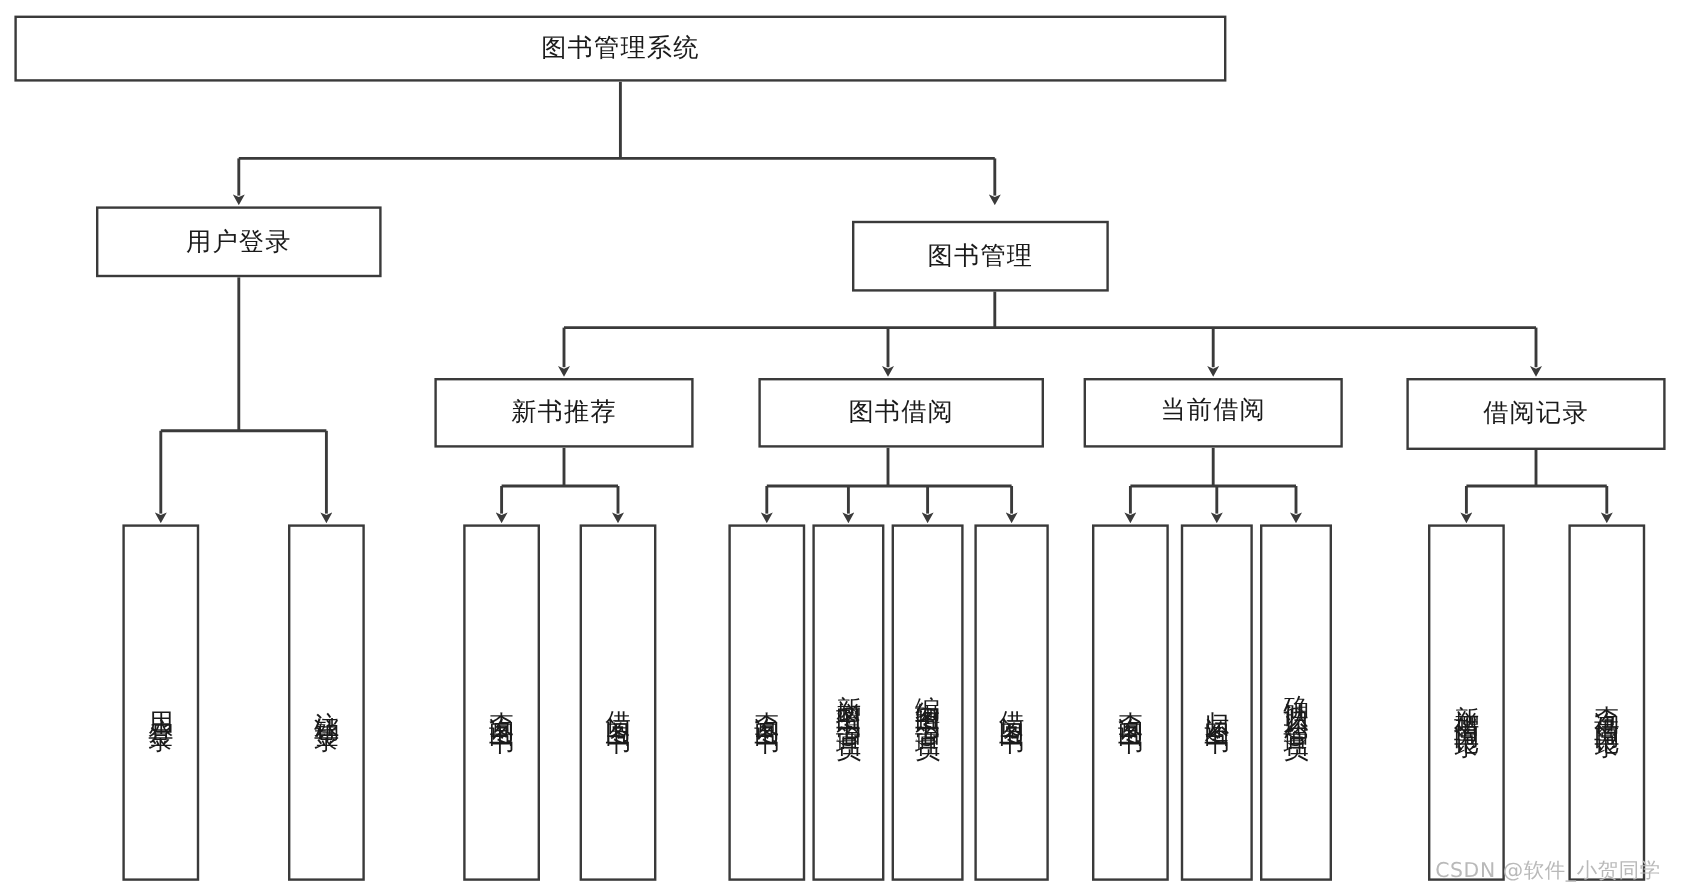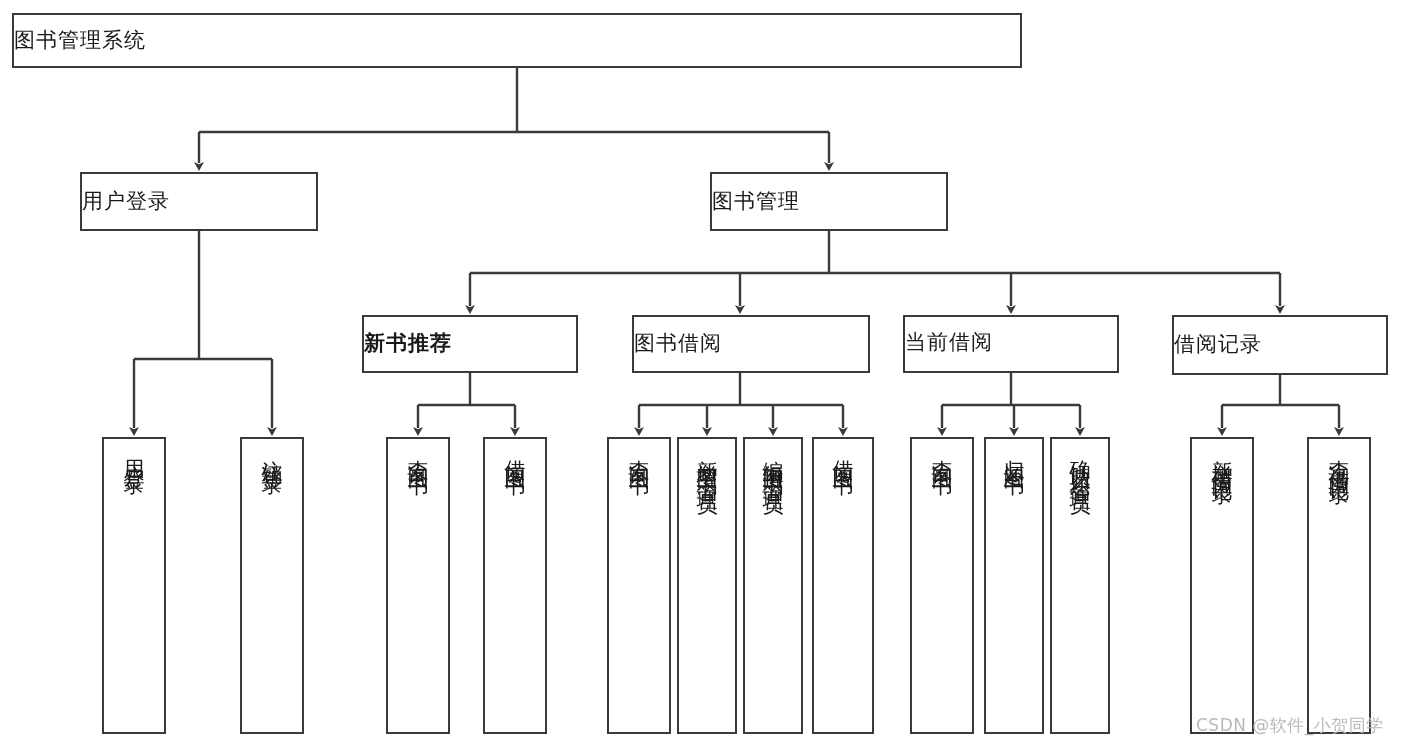--- a/index.html
+++ b/index.html
@@ -24,20 +24,21 @@
     width: 1405px;
     height: 747px;
   }
   .node {
     position: absolute;
     box-sizing: border-box;
     border: 2.5px solid #3a3a3a;
     background: #ffffff;
     display: flex;
     align-items: center;
+    justify-content: center;
     color: #1a1a1a;
   }
   .node.horiz {
     font-size: 21px;
     letter-spacing: 1px;
     line-height: 1.2;
   }
   .node.vert {
     writing-mode: vertical-rl;
     text-orientation: upright;
@@ -109,24 +110,24 @@
   </svg>
 
   <div class="node horiz" style="left: 12px; top: 13px; width: 1010px; height: 55px;">
     <span>图书管理系统</span>
   </div>
 
   <div id="node-host">
       <div class="node horiz" style="left: 80px; top: 172px; width: 238px; height: 59px;">
         <span>用户登录</span>
       </div>
-      <div class="node horiz" style="left: 710px; top: 172px; width: 238px; height: 59px;">
+      <div class="node horiz" style="left: 710px; top: 184px; width: 214px; height: 59px;">
         <span>图书管理</span>
       </div>
-      <div class="node horiz" style="left: 362px; top: 315px; width: 216px; height: 58px; font-weight: bold;">
+      <div class="node horiz" style="left: 362px; top: 315px; width: 216px; height: 58px;">
         <span>新书推荐</span>
       </div>
       <div class="node horiz" style="left: 632px; top: 315px; width: 238px; height: 58px;">
         <span>图书借阅</span>
       </div>
       <div class="node horiz" style="left: 903px; top: 315px; width: 216px; height: 58px; font-family: Liberation Mono, monospace;">
         <span>当前借阅</span>
       </div>
       <div class="node horiz" style="left: 1172px; top: 315px; width: 216px; height: 60px;">
         <span>借阅记录</span>

